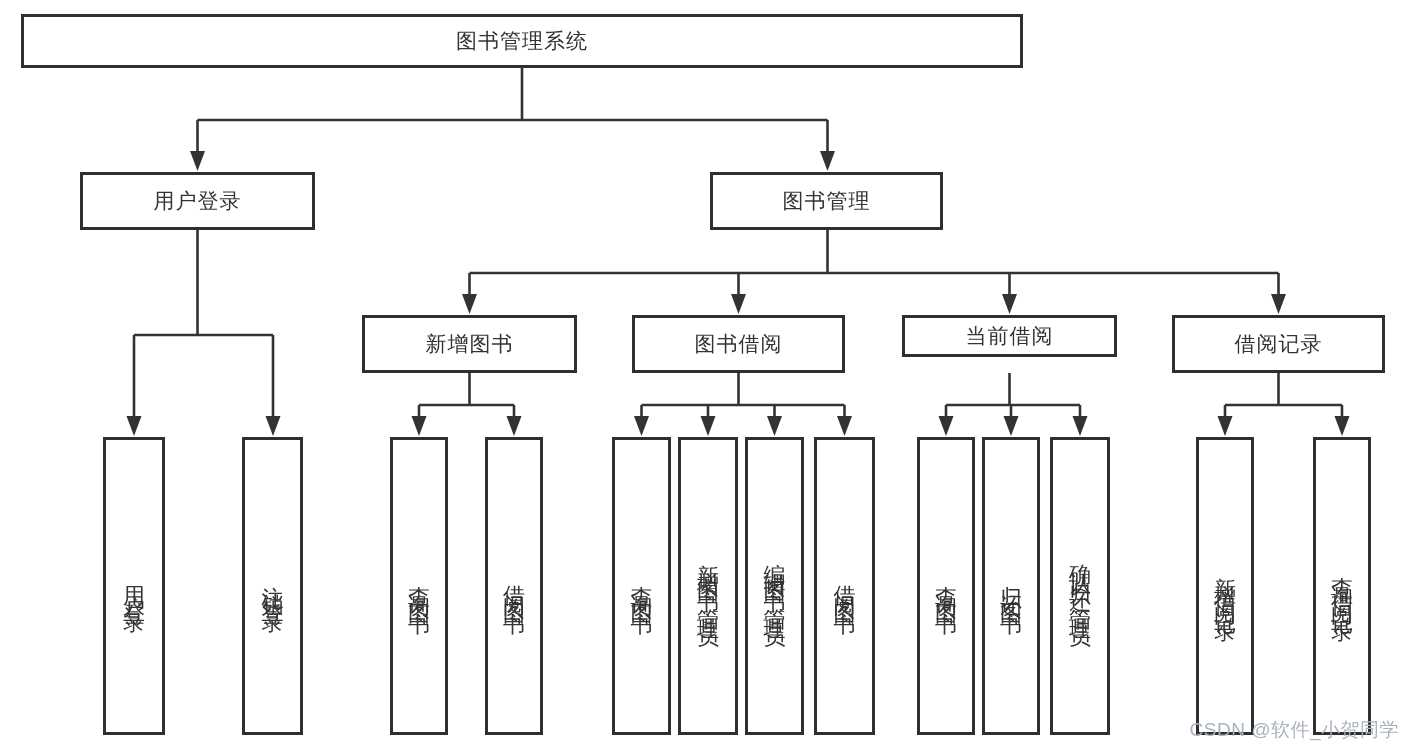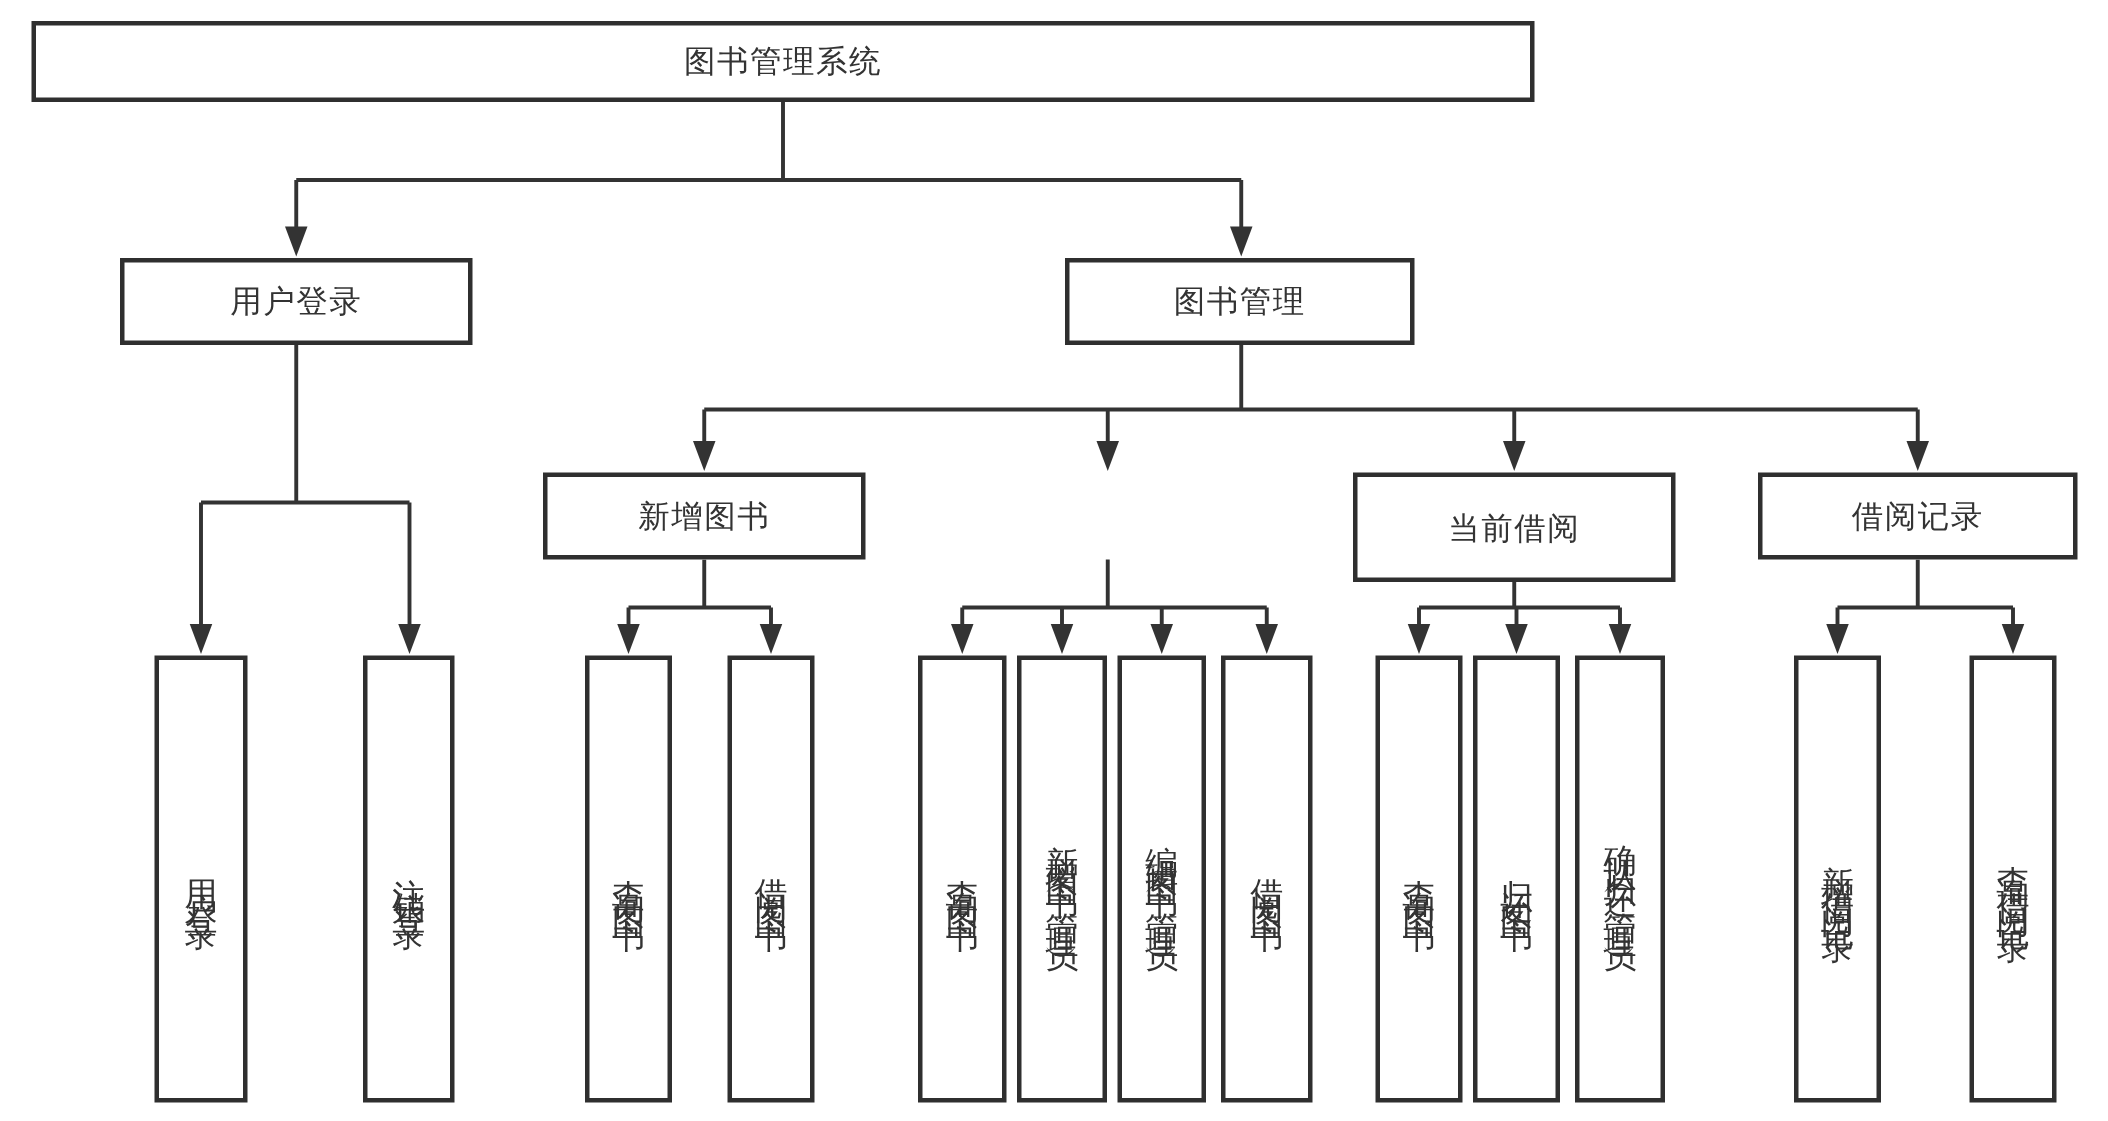--- a/index.html
+++ b/index.html
@@ -82,21 +82,24 @@
   <div class="box" style="left:80px;top:172px;width:235px;height:58px">
     <span class="h-label">用户登录</span>
   </div>
   <div class="box" style="left:710px;top:172px;width:233px;height:58px">
     <span class="h-label">图书管理</span>
   </div>
 
   <div class="box" style="left:362px;top:315px;width:215px;height:58px">
     <span class="h-label">新增图书</span>
   </div>
-  <div class="box" style="left:902px;top:315px;width:215px;height:73px">
+  <div class="box" style="left:632px;top:315px;width:213px;height:58px">
+    <span class="h-label">图书借阅</span>
+  </div>
+  <div class="box" style="left:902px;top:315px;width:215px;height:42px">
     <span class="h-label">当前借阅</span>
   </div>
   <div class="box" style="left:1172px;top:315px;width:213px;height:58px">
     <span class="h-label">借阅记录</span>
   </div>
 
   <div class="box" style="left:103px;top:437px;width:62px;height:298px">
     <span class="v-label">用户登录</span>
   </div>
   <div class="box" style="left:242px;top:437px;width:61px;height:298px">
@@ -133,14 +136,15 @@
     <span class="v-label">确认归还（管理员）</span>
   </div>
 
   <div class="box" style="left:1196px;top:437px;width:58px;height:298px">
     <span class="v-label">新增借阅记录</span>
   </div>
   <div class="box" style="left:1313px;top:437px;width:58px;height:298px">
     <span class="v-label">查询借阅记录</span>
   </div>
 
+  <div class="watermark">CSDN @软件_小贺同学</div>
 
 </div>
 
 </body></html>

